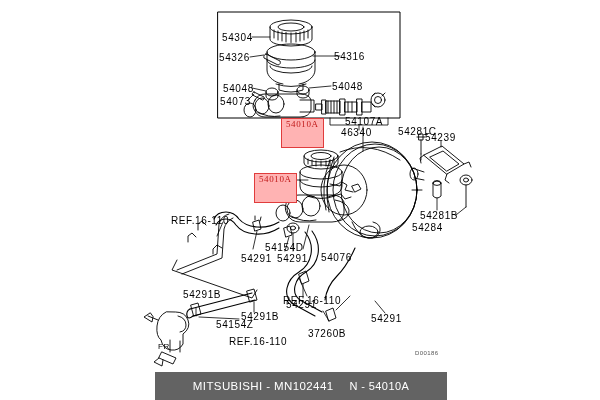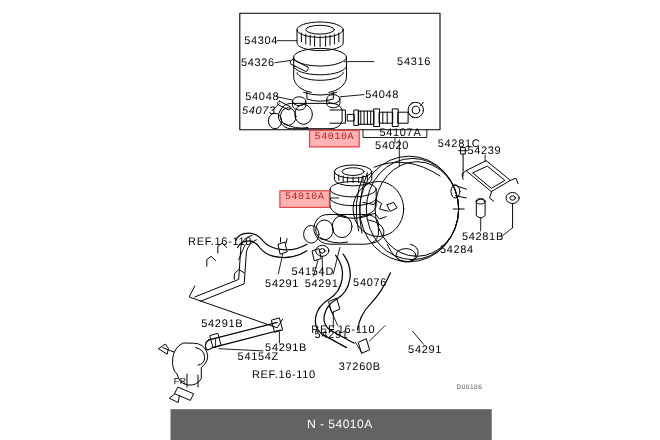--- a/index.html
+++ b/index.html
@@ -1,21 +1,21 @@
 <!DOCTYPE html>
 <html><head>
 <meta charset="utf-8">
 <style>
   html,body{margin:0;padding:0;}
   body{width:600px;height:400px;background:#ffffff;font-family:"Liberation Sans",sans-serif;overflow:hidden;position:relative;}
   #stage{position:absolute;left:0;top:0;width:600px;height:400px;}
   svg#art{position:absolute;left:0;top:0;width:600px;height:400px;}
   .lbl{position:absolute;font-family:"Liberation Sans",sans-serif;font-size:10px;color:#000;letter-spacing:.6px;white-space:nowrap;line-height:1;}
-  .hl{position:absolute;font-family:Liberation Mono, monospace;font-size:9px;letter-spacing:.6px;white-space:nowrap;
-      background:#ffb3b3;border:1px solid #e03c3c;color:#c01a1a;padding:1px 4px 4px 4px;line-height:1;}
+  .hl{position:absolute;font-family:Liberation Serif, serif;font-size:9px;letter-spacing:.6px;white-space:nowrap;
+      background:#ffb3b3;border:1px solid #e03c3c;color:#c01a1a;padding:1px 4px 18px 4px;line-height:1;}
   .did{position:absolute;font-size:6px;color:#555;letter-spacing:.4px;}
   .fr{position:absolute;font-size:8px;color:#000;letter-spacing:.5px;}
   #footer{position:absolute;left:155px;top:372px;width:292px;height:28px;background:#636363;
           display:flex;align-items:center;justify-content:center;}
   #footer .ft{color:#ffffff;font-size:11.5px;letter-spacing:.4px;font-family:"Liberation Sans",sans-serif;}
   #footer .ft2{color:#ffffff;font-size:11px;letter-spacing:.4px;margin-left:16px;font-family:"Liberation Sans",sans-serif;}
 </style>
 </head>
 <body>
 
@@ -250,50 +250,51 @@
       <g stroke-width="0.9">
         <path d="M162 352 l14 6 l-3 6 l-14 -6 z"></path>
         <path d="M159 358 l-5 4 l8 4 l1 -6"></path>
       </g>
 
     </g>
   </svg>
 
   <div class="lbl" style="left:222px;top:33px;">54304</div>
   <div class="lbl" style="left:219px;top:53px;">54326</div>
-  <div class="lbl" style="left:361px;top:52px;">54316</div>
+  <div class="lbl" style="left:334px;top:52px;">54316</div>
   <div class="lbl" style="left:223px;top:84px;">54048</div>
   <div class="lbl" style="left:332px;top:82px;">54048</div>
-  <div class="lbl" style="left:220px;top:97px;font-style:italic;">54073</div>
-  <div class="lbl" style="left:341px;top:128px;">54020</div>
+  <div class="lbl" style="left:220px;top:97px;">54073</div>
+  <div class="lbl" style="left:341px;top:128px;">46340</div>
 
   <div class="hl" style="left:281px;top:118px;">54010A</div>
   <div class="hl" style="left:254px;top:173px;">54010A</div>
 
   <div class="lbl" style="left:345px;top:117px;">54107A</div>
   <div class="lbl" style="left:398px;top:127px;">54281C</div>
   <div class="lbl" style="left:425px;top:133px;">54239</div>
   <div class="lbl" style="left:420px;top:211px;">54281B</div>
-  <div class="lbl" style="left:400px;top:223px;">54284</div>
+  <div class="lbl" style="left:412px;top:223px;">54284</div>
   <div class="lbl" style="left:279px;top:253px;padding-left:42px;">54076</div>
 
   <div class="lbl" style="left:265px;top:243px;">54154D</div>
   <div class="lbl" style="left:308px;top:329px;">37260B</div>
   <div class="lbl" style="left:216px;top:320px;">54154Z</div>
   <div class="lbl" style="left:241px;top:254px;">54291</div>
   <div class="lbl" style="left:277px;top:254px;">54291</div>
   <div class="lbl" style="left:286px;top:300px;">54291</div>
   <div class="lbl" style="left:371px;top:314px;">54291</div>
   <div class="lbl" style="left:183px;top:290px;">54291B</div>
   <div class="lbl" style="left:241px;top:312px;">54291B</div>
 
   <div class="lbl" style="left:171px;top:216px;">REF.16-110</div>
   <div class="lbl" style="left:229px;top:337px;">REF.16-110</div>
   <div class="lbl" style="left:283px;top:296px;">REF.16-110</div>
 
   <div class="fr" style="left:158px;top:342px;">FR</div>
   <div class="did" style="left:415px;top:350px;">D00186</div>
 
   <div id="footer">
+    <span class="ft">MITSUBISHI - MN102441</span>
     <span class="ft2">N - 54010A</span>
   </div>
 
 </div>
 
 </body></html>

